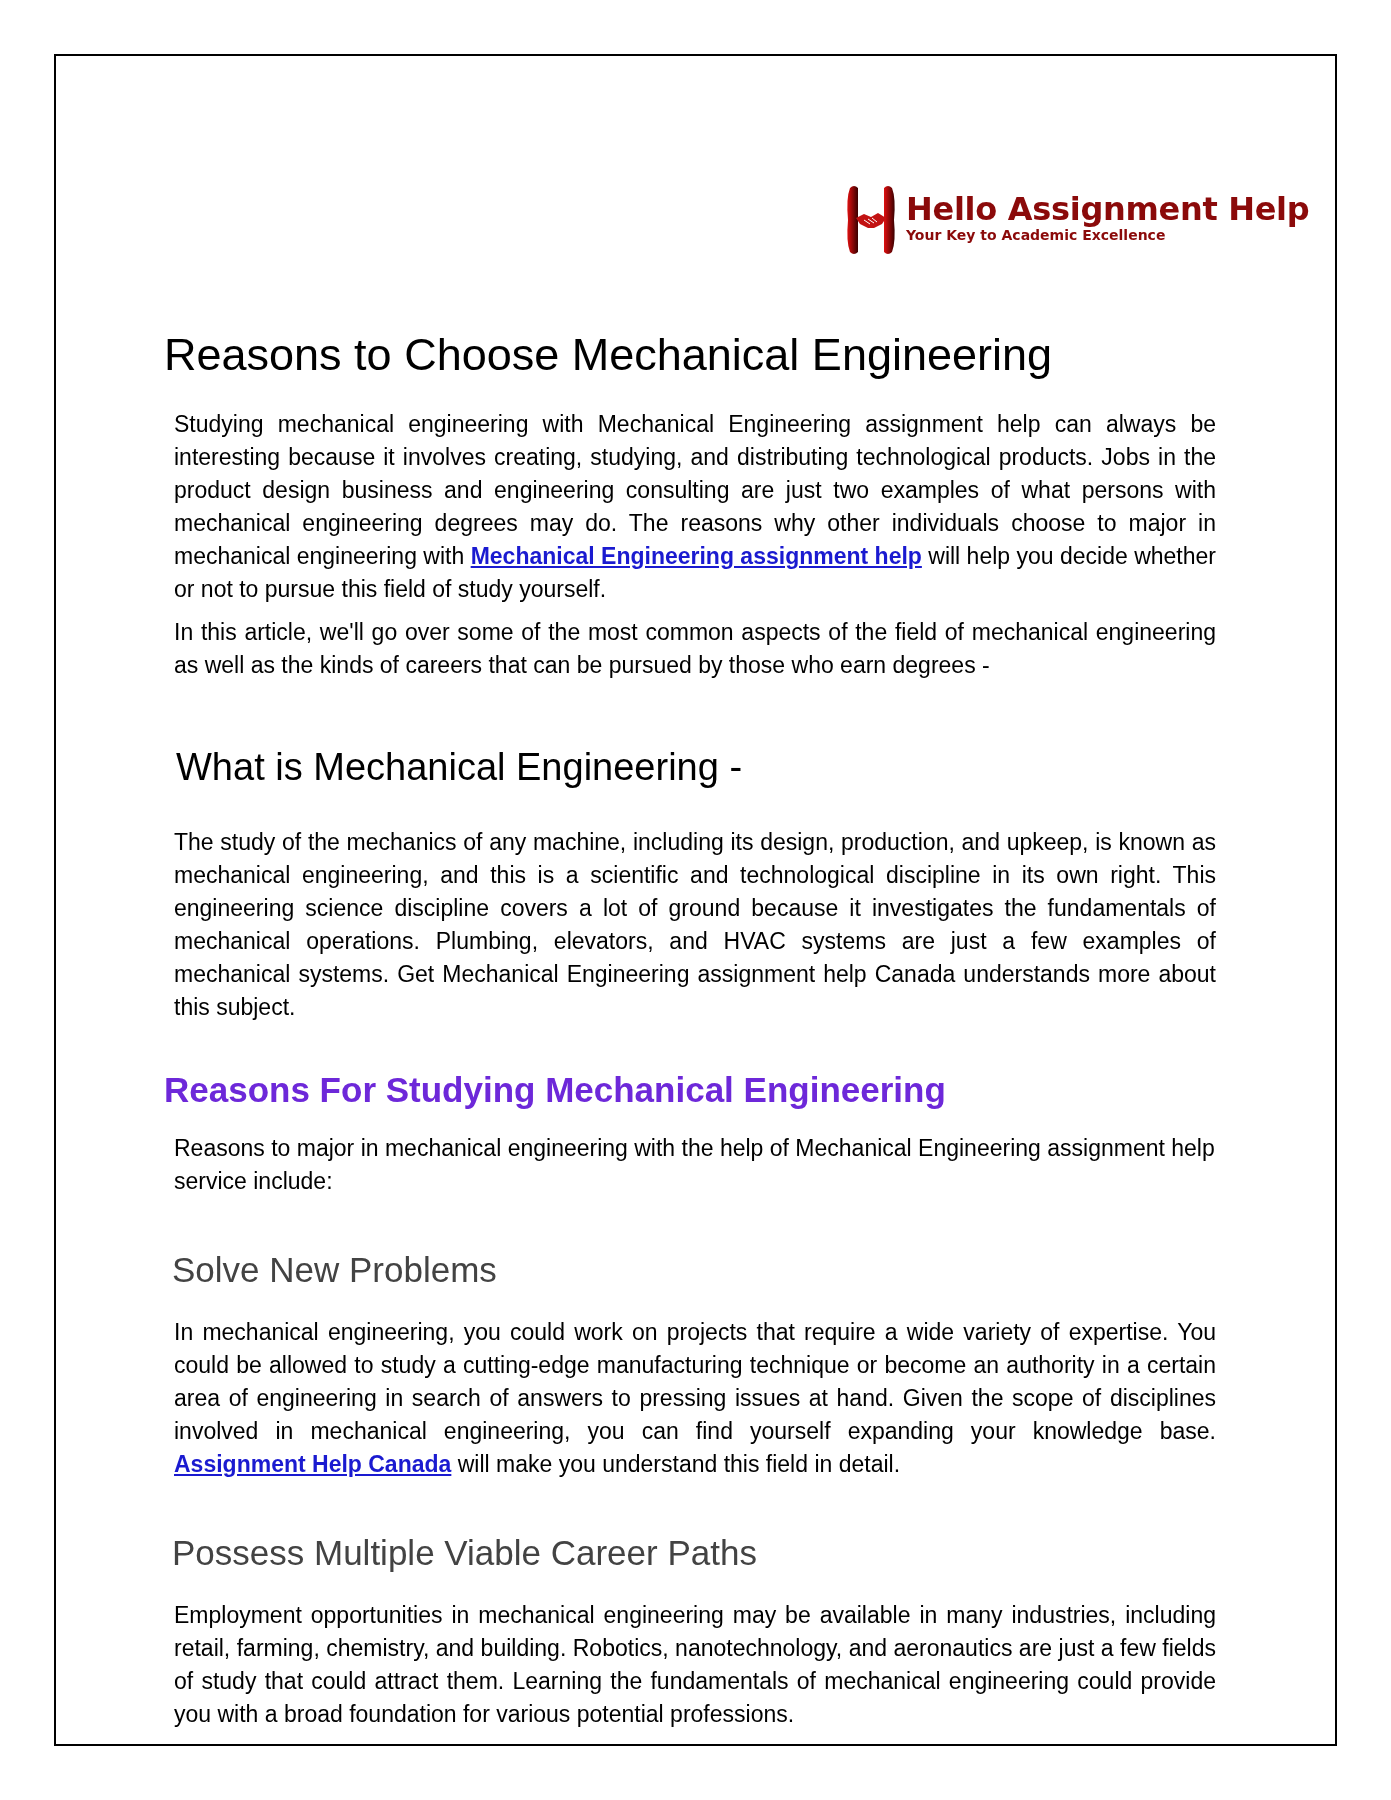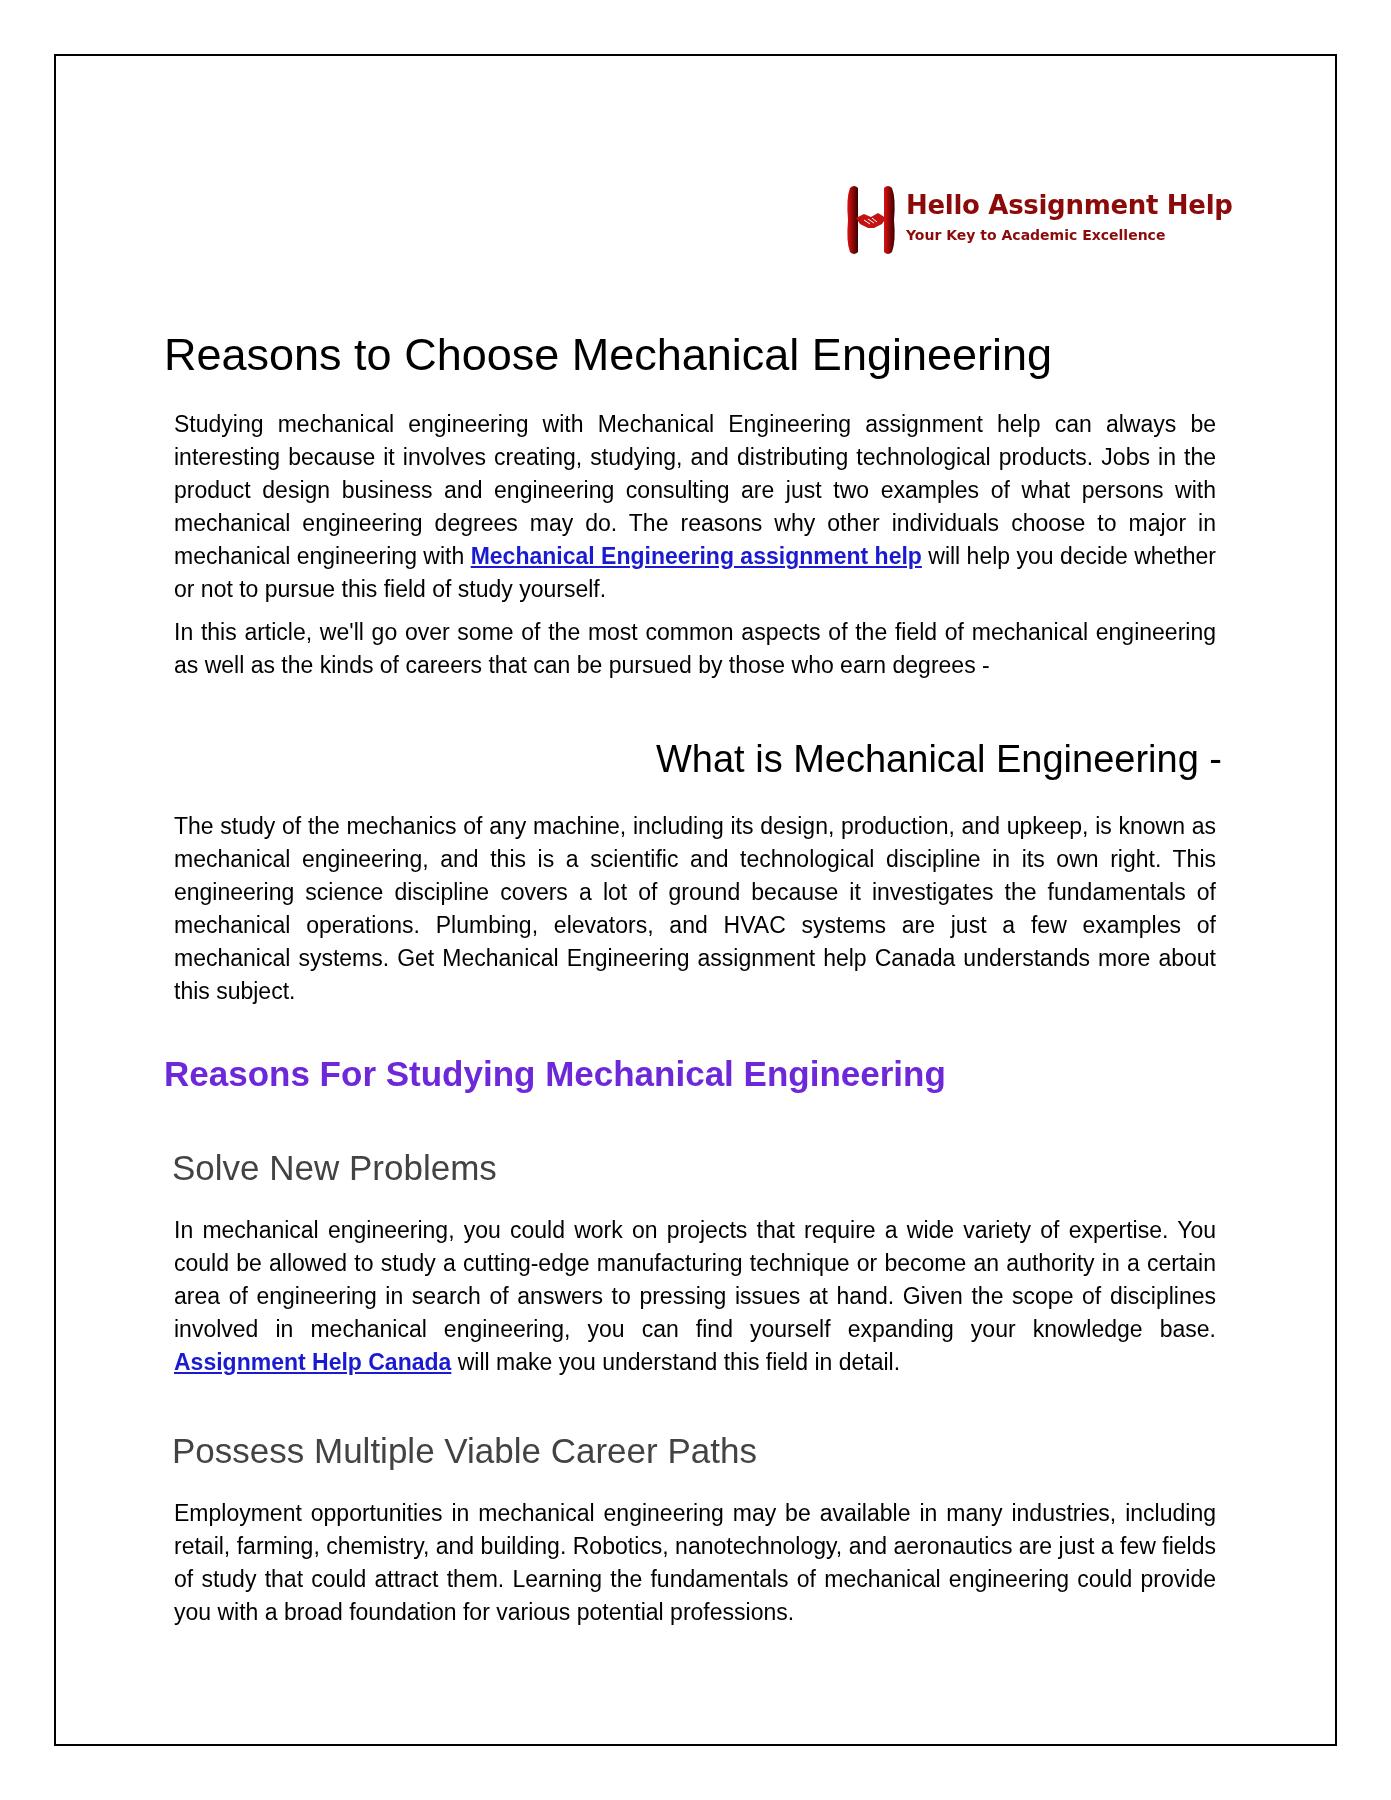--- a/index.html
+++ b/index.html
@@ -3,26 +3,26 @@
 <meta charset="utf-8">
 <style>
   html, body { margin: 0; padding: 0; background: #ffffff; }
   body { width: 1391px; height: 1800px; position: relative; overflow: hidden;
          font-family: "Liberation Sans", sans-serif; color: #000; }
   .page-frame { position: absolute; left: 54px; top: 54px; width: 1279px; height: 1688px;
                 border: 2px solid #000; box-sizing: content-box; }
   .logo { position: absolute; left: 844px; top: 182px; width: 390px; height: 78px; }
   .logo-mark { position: absolute; left: 0; top: 0; width: 54px; height: 76px; }
   .logo-title { position: absolute; left: 62px; top: 8px; font-family: "DejaVu Sans", sans-serif;
-                font-weight: bold; font-size: 26px; color: #8b0a0a; letter-spacing: -0.3px; white-space: nowrap; text-align: center; }
+                font-weight: bold; font-size: 32px; color: #8b0a0a; letter-spacing: -0.3px; white-space: nowrap; text-align: center; }
   .logo-tagline { position: absolute; left: 62px; top: 45px; font-family: "DejaVu Sans", sans-serif;
                   font-weight: bold; font-size: 14px; color: #8b0a0a; white-space: nowrap; }
   .content { position: absolute; left: 164px; top: 320px; width: 1062px; }
   h1.h-title { font-weight: normal; font-size: 45px; margin: 0; line-height: 70px; color: #000; }
-  h2.h-sec { font-weight: normal; font-size: 38px; margin: 4px; line-height: 58px; color: #000; text-align: right; }
+  h2.h-sec { font-weight: normal; font-size: 38px; margin: 12px; line-height: 58px; color: #000; }
   h3.h-sub { font-weight: bold; font-size: 35px; margin: 0; line-height: 52px; color: #6d28d9; }
   h4.h-minor { font-weight: normal; font-size: 35px; margin: 8px; line-height: 52px; color: #434343; }
   p { margin: 10px; font-size: 23px; line-height: 33px; text-align: justify; }
   p.left { text-align: left; }
   a.link { color: #1a1ad0; font-weight: bold; text-decoration: underline; }
 </style>
 </head>
 <body>
 
 <div class="page-frame"></div>
@@ -51,20 +51,21 @@
   <p>In this article, we'll go over some of the most common aspects of the field of mechanical engineering as well as the kinds of careers that can be pursued by those who earn degrees -</p>
 
   <div style="height:34px"></div>
   <h2 class="h-sec">What is Mechanical Engineering -</h2>
   <div style="height:8px"></div>
   <p>The study of the mechanics of any machine, including its design, production, and upkeep, is known as mechanical engineering, and this is a scientific and technological discipline in its own right. This engineering science discipline covers a lot of ground because it investigates the fundamentals of mechanical operations. Plumbing, elevators, and HVAC systems are just a few examples of mechanical systems. Get Mechanical Engineering assignment help Canada understands more about this subject.</p>
 
   <div style="height:30px"></div>
   <h3 class="h-sub">Reasons For Studying Mechanical Engineering</h3>
   <div style="height:6px"></div>
+  <p class="left">Reasons to major in mechanical engineering with the help of Mechanical Engineering assignment help service include:</p>
 
   <div style="height:28px"></div>
   <h4 class="h-minor">Solve New Problems</h4>
   <div style="height:2px"></div>
   <p><span>In mechanical engineering, you could work on projects that require a wide variety of expertise. You could be allowed to study a cutting-edge manufacturing technique or become an authority in a certain area of engineering in search of answers to pressing issues at hand. Given the scope of disciplines involved in mechanical engineering, you can find yourself expanding your knowledge base. </span><a class="link" href="#">Assignment Help Canada</a><span> will make you understand this field in detail.</span></p>
 
   <div style="height:28px"></div>
   <h4 class="h-minor">Possess Multiple Viable Career Paths</h4>
   <div style="height:2px"></div>
   <p>Employment opportunities in mechanical engineering may be available in many industries, including retail, farming, chemistry, and building. Robotics, nanotechnology, and aeronautics are just a few fields of study that could attract them. Learning the fundamentals of mechanical engineering could provide you with a broad foundation for various potential professions.</p>

